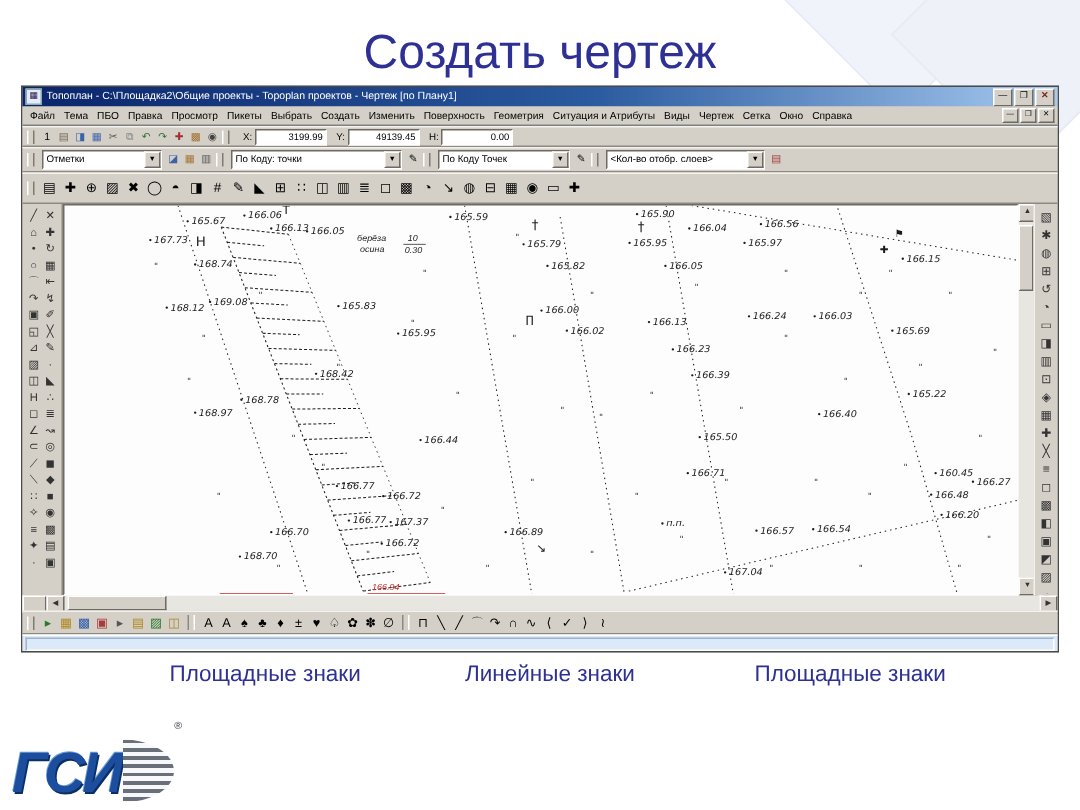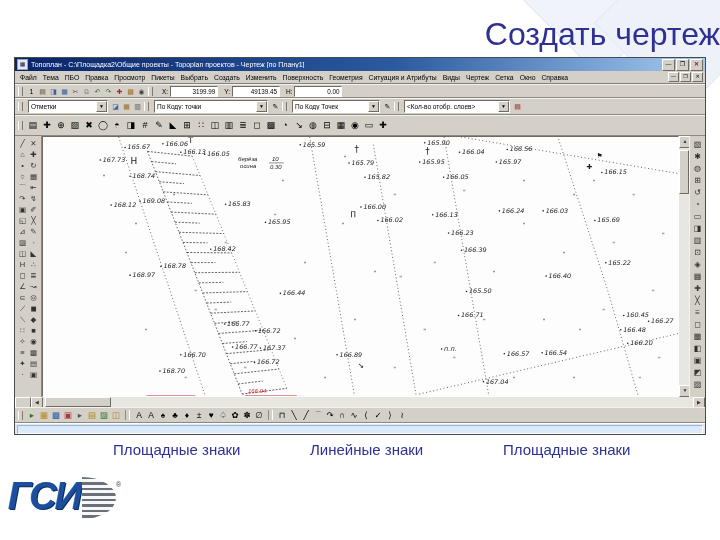--- a/index.html
+++ b/index.html
@@ -3,21 +3,21 @@
 <meta charset="utf-8">
 <style>
   html,body{margin:0;padding:0;background:#fff;}
   .slide{position:relative;width:720px;height:540px;background:#fff;overflow:hidden;
          font-family:"Liberation Sans",sans-serif;}
   
   .bgshape{position:absolute;background:#f0f3f9;border:1px solid #e4e9f3;transform:rotate(45deg);z-index:0;}
   .bgshape.s1{right:64px;top:-58px;width:110px;height:110px;}
   .bgshape.s2{right:-26px;top:-40px;width:124px;height:124px;background:#eef1f8;}
 
-  .slide-title{position:absolute;left:0;top:16px;width:100%;text-align:right;
+  .slide-title{position:absolute;left:0;top:16px;width:100%;text-align:center;
     font-size:32px;color:#2e3193;z-index:1;letter-spacing:0px;}
 
   
   .appwin{position:absolute;left:14px;top:57px;width:690px;height:376px;z-index:2;
     background:#d4d0c8;border:1px solid #4a4a4a;display:flex;flex-direction:column;
     font-size:7px;color:#000;}
   .titlebar{height:13px;background:linear-gradient(90deg,#0a246a,#2a5a9f 55%,#a6caf0);
     display:flex;align-items:center;padding:0 2px;color:#fff;font-size:7px;white-space:nowrap;overflow:hidden;}
   .app-icon{width:9px;height:9px;background:#e8e8ff;border:1px solid #8aa;color:#224;
     font-size:6px;line-height:8px;text-align:center;margin-right:3px;flex:none;}
@@ -71,21 +71,21 @@
   .btb .tbicon{min-width:10px;height:11px;font-size:8.5px;line-height:11px;}
   .sep{width:3px;height:10px;border-left:1px solid #8d8880;border-right:1px solid #fff;margin:0 3px;flex:none;}
   .statusbar{height:10px;background:#dce9f8;border-top:1px solid #fff;display:flex;align-items:center;padding:0 2px;}
   .statuscell{flex:1;height:7px;border:1px solid;border-color:#9fb4cc #fff #fff #9fb4cc;font-size:6px;}
 
   
   .caption{position:absolute;top:441px;font-size:15px;color:#2e3193;z-index:1;}
   .cap1{left:113px;} .cap2{left:310px;} .cap3{left:503px;}
 
   
-  .logo{position:absolute;left:8px;top:477px;height:58px;display:flex;align-items:flex-start;z-index:1;}
+  .logo{position:absolute;left:8px;top:477px;height:58px;display:flex;align-items:flex-end;z-index:1;}
   .logo-text{font-size:38px;font-weight:bold;font-style:italic;color:#1d4e9e;
     text-shadow:1px 1px 0 #0a2f66, -0.5px -0.5px 0 #6f9fd8;letter-spacing:-2px;line-height:1;}
   .logo-globe{width:34px;height:42px;margin-left:2px;position:relative;
     border-radius:0 100% 100% 0 / 0 50% 50% 0;overflow:hidden;
     background:repeating-linear-gradient(180deg,#6a707a 0 2.5px,#f7f8fa 2.5px 5.5px);}
   .logo-reg{font-size:7px;color:#334;align-self:flex-start;margin-top:4px;}
 </style>
 </head>
 <body>
 

